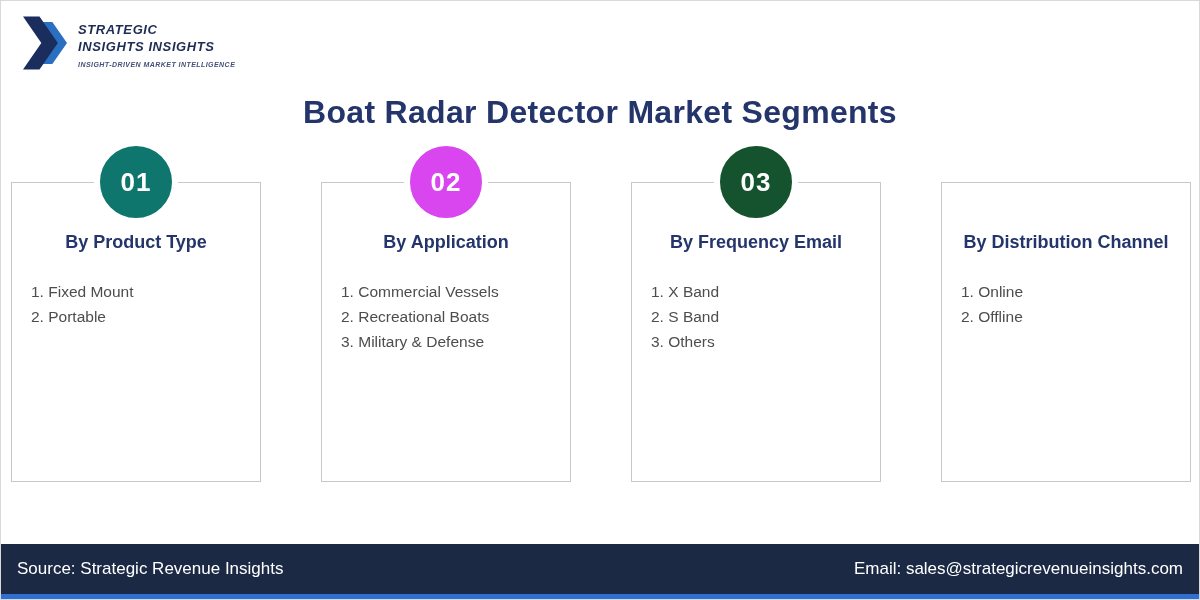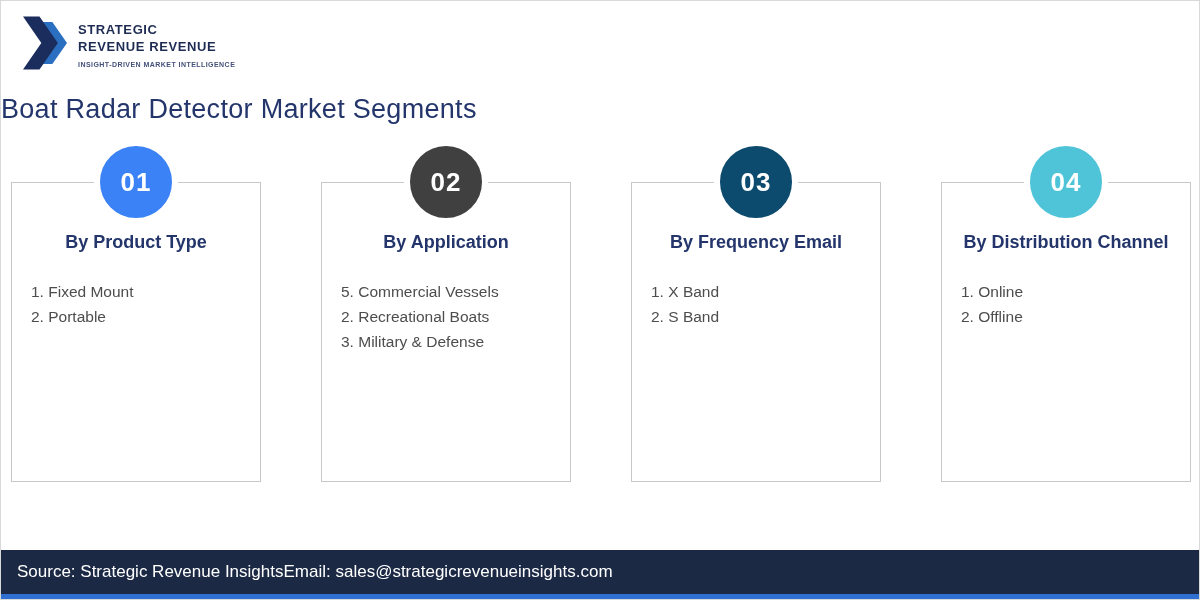--- a/index.html
+++ b/index.html
@@ -15,21 +15,21 @@
   
   .logo-row {
     position: absolute;
     top: 13px;
     left: 22px;
     display: flex;
     align-items: flex-start;
     gap: 11px;
   }
   .logo-mark { width: 44px; height: 58px; flex: 0 0 auto; }
-  .logo-text { padding-top: 8px; }
+  .logo-text { padding-top: 8px; font-style: italic; }
   .logo-line {
     font-weight: bold;
     color: #1e2c54;
     font-size: 13px;
     letter-spacing: 0.6px;
     line-height: 1.28;
   }
   .logo-tagline {
     font-size: 7px;
     font-weight: bold;
@@ -37,22 +37,23 @@
     letter-spacing: 0.45px;
     margin-top: 6px;
   }
 
   
   .main-title {
     position: absolute;
     top: 93px;
     left: 0;
     width: 100%;
-    font-size: 27px;
-    font-weight: normal;
+    text-align: center;
+    font-size: 32px;
+    font-weight: bold;
     color: var(--navy, #23356b);
     letter-spacing: 0.3px;
   }
 
   
   .segments-row {
     position: absolute;
     top: 139px;
     left: 10px;
     display: flex;
@@ -98,25 +99,26 @@
     color: #4d4d4d;
     line-height: 25px;
   }
 
   
   .footer {
     position: absolute;
     left: 0;
     right: 0;
     bottom: 5px;
-    height: 44px;
+    height: 50px;
     background: var(--footer-bg, #1b2944);
     color: #ffffff;
     display: flex;
     align-items: center;
+    justify-content: space-between;
     padding: 1px 16px;
     font-size: 17px;
   }
   .bottom-strip {
     position: absolute;
     left: 0;
     right: 0;
     bottom: 0;
     height: 5px;
     background: var(--strip, #2e6fd1);
@@ -125,64 +127,64 @@
 </head>
 <body>
 
 <div class="logo-row">
   <svg class="logo-mark" viewBox="0 0 48 58" xmlns="http://www.w3.org/2000/svg">
     <polygon points="14,6 32,6 48,29 32,52 14,52 30,29" fill="#2a6fc0"></polygon>
     <polygon points="0,0 18,0 38,29 18,58 0,58 20,29" fill="#1b2d5c"></polygon>
   </svg>
   <div class="logo-text">
     <div class="logo-line">STRATEGIC</div>
-    <div class="logo-line">REVENUE REVENUE</div>
+    <div class="logo-line">INSIGHTS INSIGHTS</div>
     <div class="logo-tagline">INSIGHT-DRIVEN MARKET INTELLIGENCE</div>
   </div>
 </div>
 
 <h1 class="main-title">Boat Radar Detector Market Segments</h1>
 
 <div class="segments-row">
   <div class="segment">
-    <div class="badge" style="background: #3b82f6; text-align: center;">01</div>
+    <div class="badge" style="background: #0f766e; text-align: center;">01</div>
     <div class="card">
       <div class="segment-title">By Product Type</div>
       <div class="items">
           <div class="item">1. Fixed Mount</div>
           <div class="item">2. Portable</div>
         </div>
     </div>
   </div>
 
   <div class="segment">
-    <div class="badge" style="background: #404040;">02</div>
+    <div class="badge" style="background: #d946ef;">02</div>
     <div class="card">
       <div class="segment-title">By Application</div>
       <div class="items">
-          <div class="item">5. Commercial Vessels</div>
+          <div class="item">1. Commercial Vessels</div>
           <div class="item">2. Recreational Boats</div>
           <div class="item">3. Military &amp; Defense</div>
         </div>
     </div>
   </div>
 
   <div class="segment">
-    <div class="badge" style="background: #0c4a6e;">03</div>
+    <div class="badge" style="background: #14532d;">03</div>
     <div class="card">
       <div class="segment-title">By Frequency Email</div>
       <div class="items">
           <div class="item">1. X Band</div>
           <div class="item">2. S Band</div>
+          <div class="item">3. Others</div>
         </div>
     </div>
   </div>
 
   <div class="segment">
-    <div class="badge" style="background: rgb(79, 196, 217);">04</div>
     <div class="card">
       <div class="segment-title">By Distribution Channel</div>
       <div class="items">
           <div class="item">1. Online</div>
           <div class="item">2. Offline</div>
         </div>
     </div>
   </div>
 </div>
 

